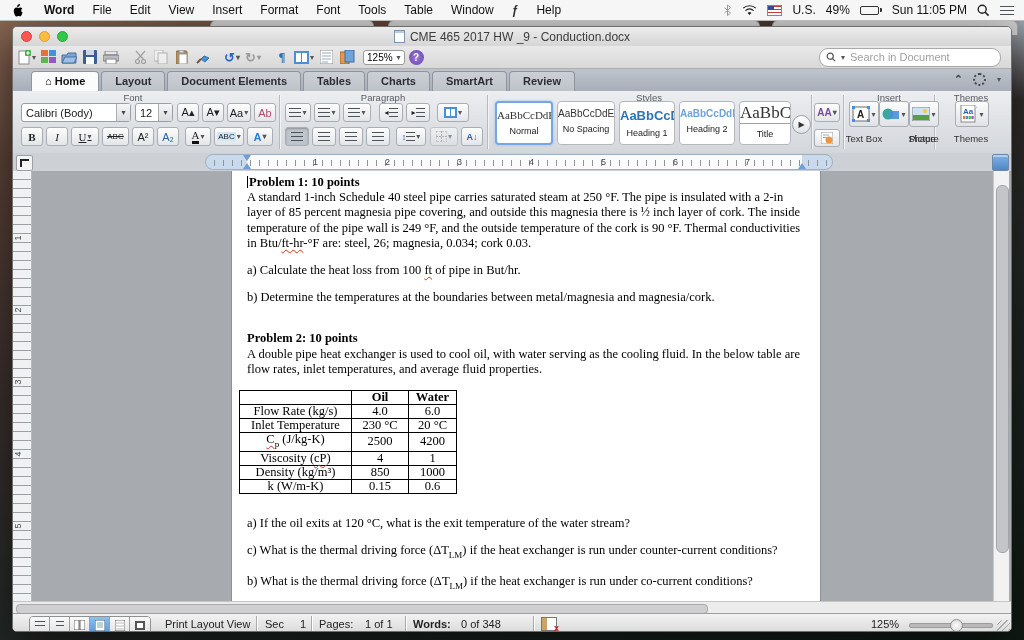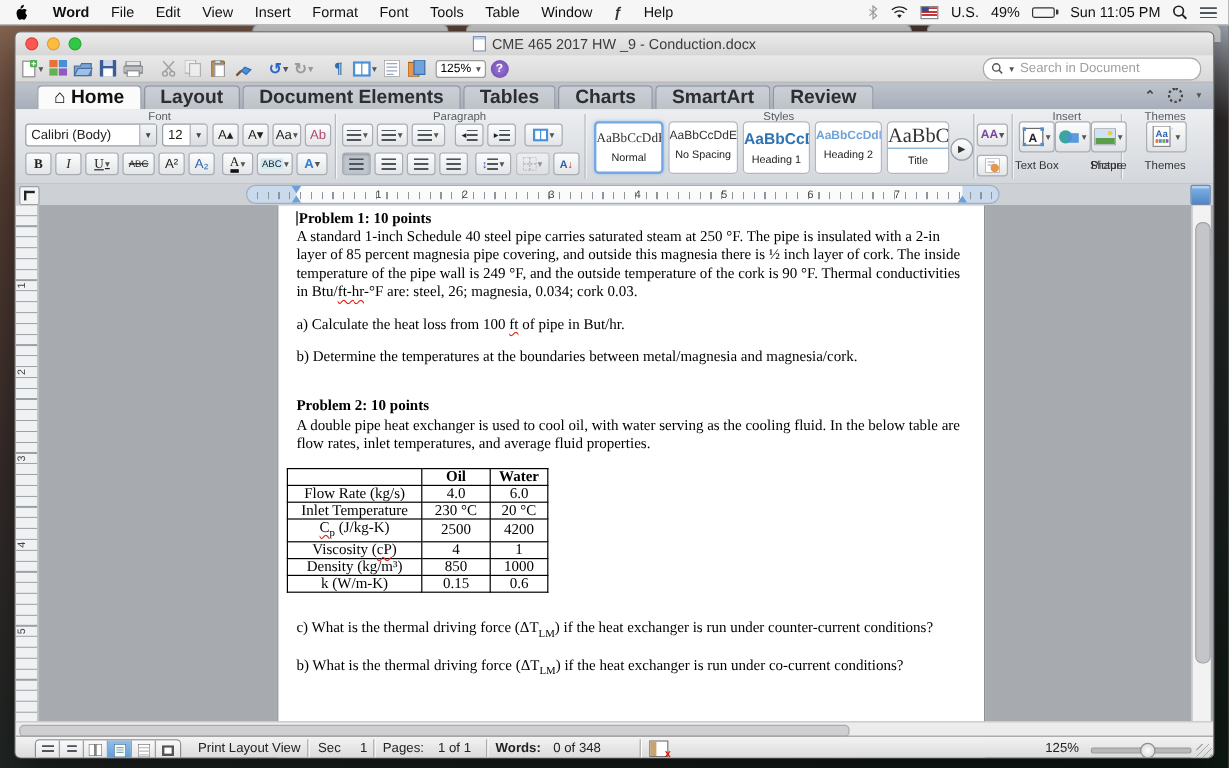--- a/index.html
+++ b/index.html
@@ -43,21 +43,21 @@
   .dd{font-size:8px;color:#555;margin-left:1px;}
   .zoombox{background:#fff;border:1px solid #9a9a9a;border-radius:3px;font-size:10px;padding:1px 3px;display:inline-flex;align-items:center;gap:3px;margin:0 4px;}
   .helpbtn{width:15px;height:15px;border-radius:50%;background:radial-gradient(#9a7ad2,#6a42b0);color:#fff;font-size:10px;font-weight:bold;
        display:inline-flex;align-items:center;justify-content:center;}
   .searchbox{margin-left:auto;margin-right:10px;display:flex;align-items:center;background:#fff;border:1px solid #a9a9a9;
        border-radius:9px;height:17px;width:168px;padding:0 6px;gap:3px;}
   .searchbox input{border:none;outline:none;font-size:11px;width:120px;color:#333;background:transparent;font-family:"Liberation Sans",sans-serif;}
   .searchbox input::placeholder{color:#a0a0a0;}
   
   .tabrow{position:absolute;left:0;top:42px;right:0;height:22px;background:linear-gradient(#bec4cc,#a7aeb9);display:flex;align-items:flex-end;padding-left:18px;box-sizing:border-box;}
-  .rtab{height:19px;line-height:19px;padding:0 13px;font-size:16px;font-weight:bold;color:#2b2e33;background:linear-gradient(#ccd0d6,#bdc2c9);
+  .rtab{height:19px;line-height:19px;padding:0 13px;font-size:11px;font-weight:bold;color:#2b2e33;background:linear-gradient(#ccd0d6,#bdc2c9);
        border:1px solid #8f959e;border-bottom:none;border-radius:4px 4px 0 0;margin-right:2px;}
   .rtab.active{background:#fbfbfb;color:#111;}
   .tabrow-right{position:absolute;right:10px;top:4px;display:flex;gap:10px;align-items:center;color:#444;font-size:11px;}
   
   .ribbon{position:absolute;left:0;top:64px;right:0;height:62px;background:linear-gradient(#eceef0,#d3d6db);border-bottom:1px solid #9aa0a8;}
   .glabel{position:absolute;top:1px;font-size:9.5px;color:#565b63;text-align:center;}
   .gsep{position:absolute;top:4px;bottom:4px;width:1px;background:#b7bbc1;box-shadow:1px 0 0 #f2f3f5;}
   .rbtn{position:absolute;height:19px;border:1px solid #a9aeb5;border-radius:3px;background:linear-gradient(#fdfdfd,#e3e5e8);
        display:flex;align-items:center;justify-content:center;font-size:11px;color:#222;box-sizing:border-box;}
   .rbtn.active{background:#bfc5cc;box-shadow:inset 0 1px 2px rgba(0,0,0,.25);}
@@ -576,20 +576,21 @@
                 <td>1000</td>
               </tr>
           <tr>
                 <td>k (W/m-K)</td>
                 <td>0.15</td>
                 <td>0.6</td>
               </tr>
         </tbody>
           </table>
 
+        <div class="q">a) If the oil exits at 120 °C, what is the exit temperature of the water stream?</div>
         <div class="q"><span>c) What is the thermal driving force (ΔT</span><sub style="font-size:9px;">LM</sub><span>) if the heat exchanger is run under counter-current conditions?</span></div>
         <div class="q"><span>b) What is the thermal driving force (ΔT</span><sub style="font-size:9px;">LM</sub><span>) if the heat exchanger is run under co-current conditions?</span></div>
 
       </div>
 
       <div class="vscroll">
         <span class="splitnub"></span>
         <span class="vthumb"></span>
         <span class="browse" style="bottom:28px;">
             <span>▲</span>

